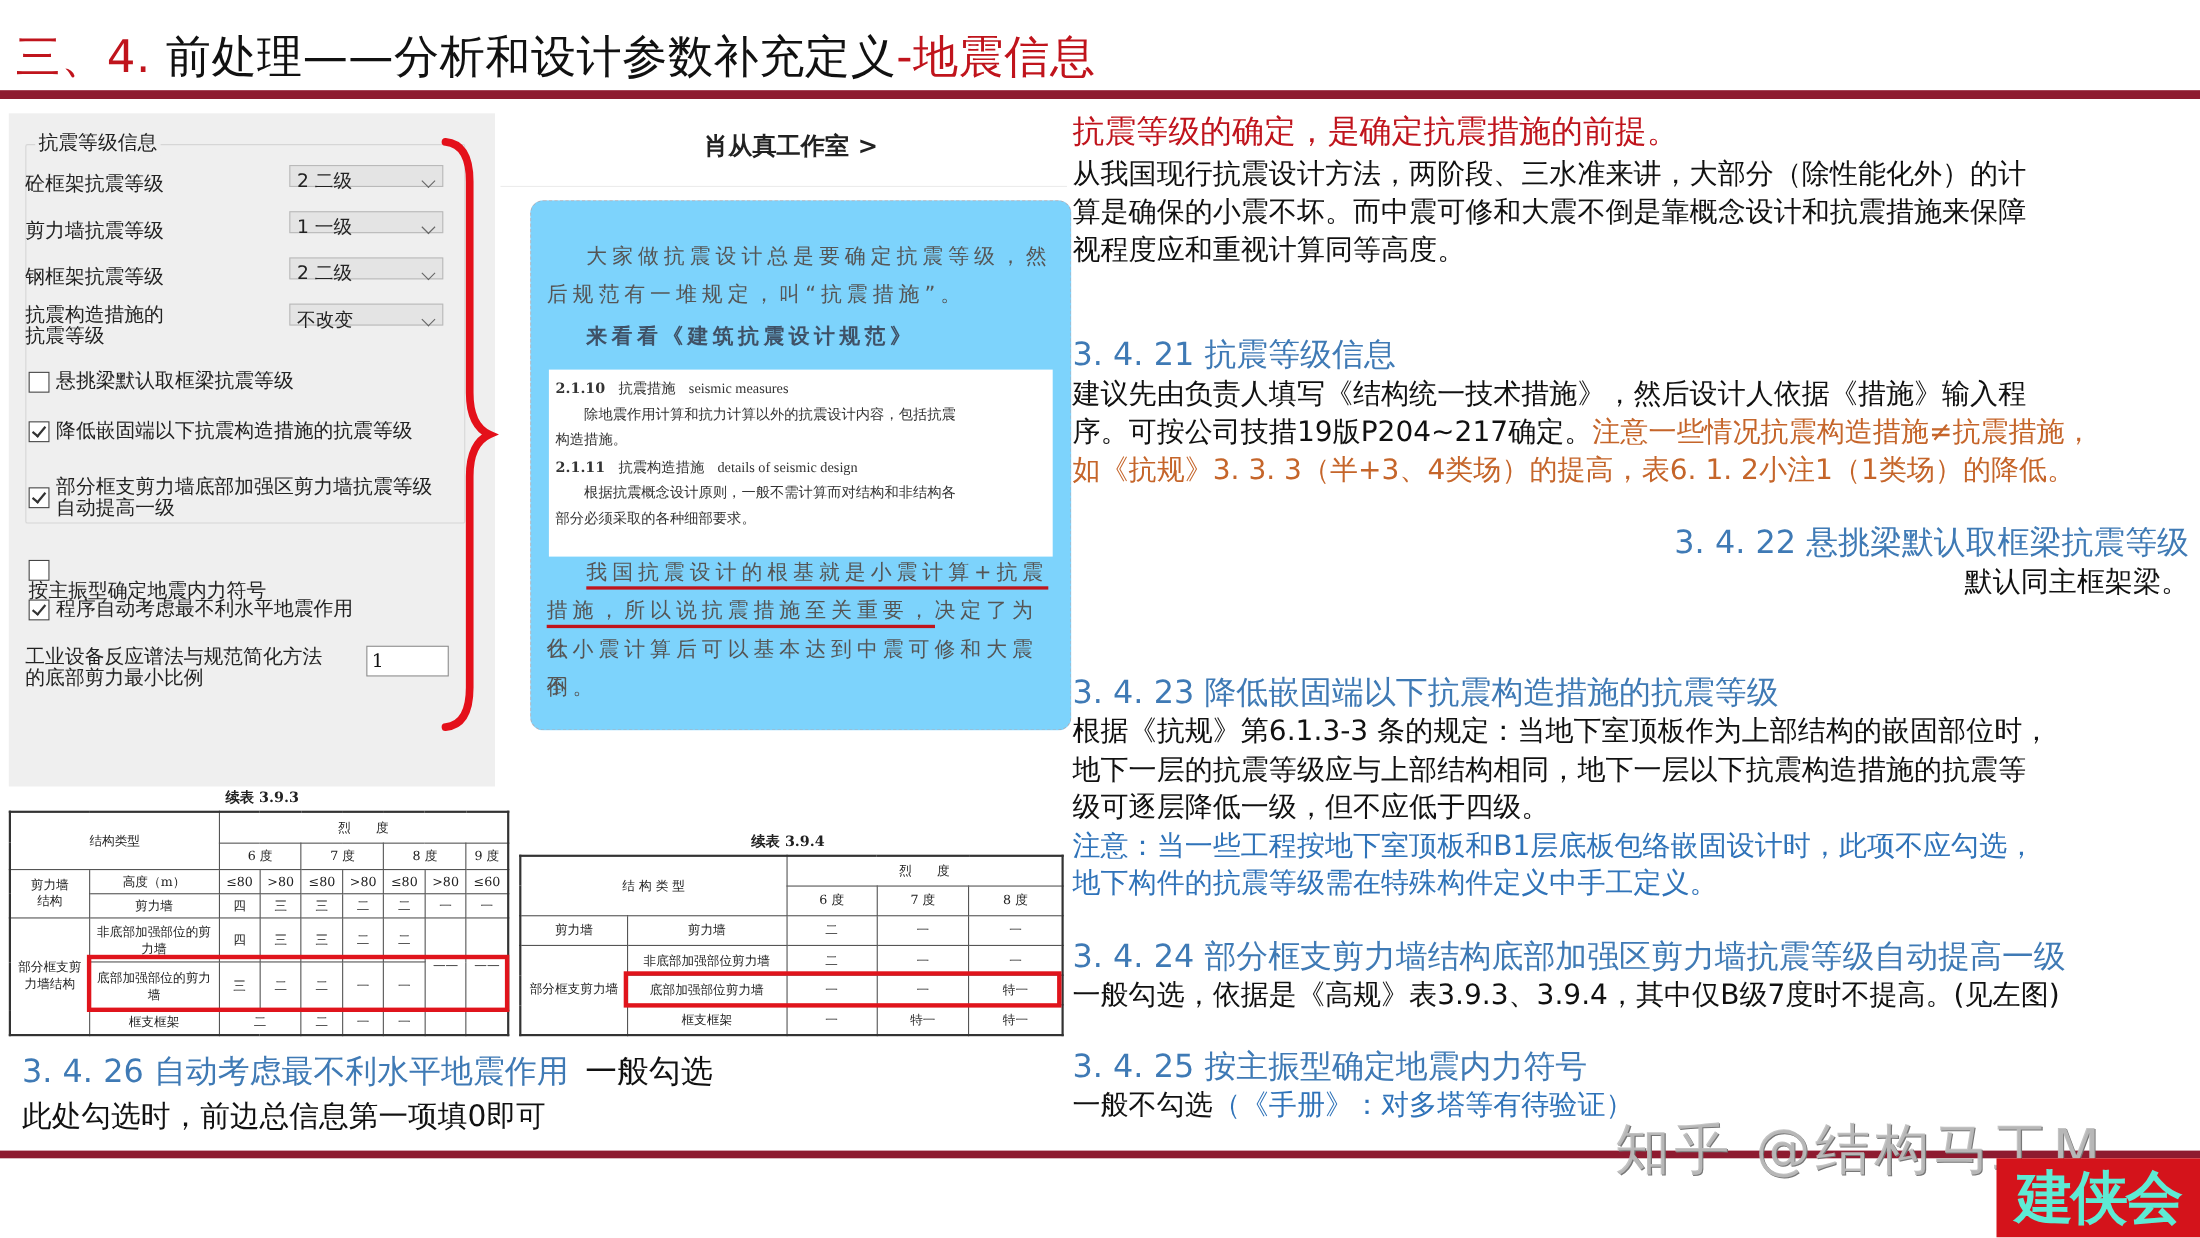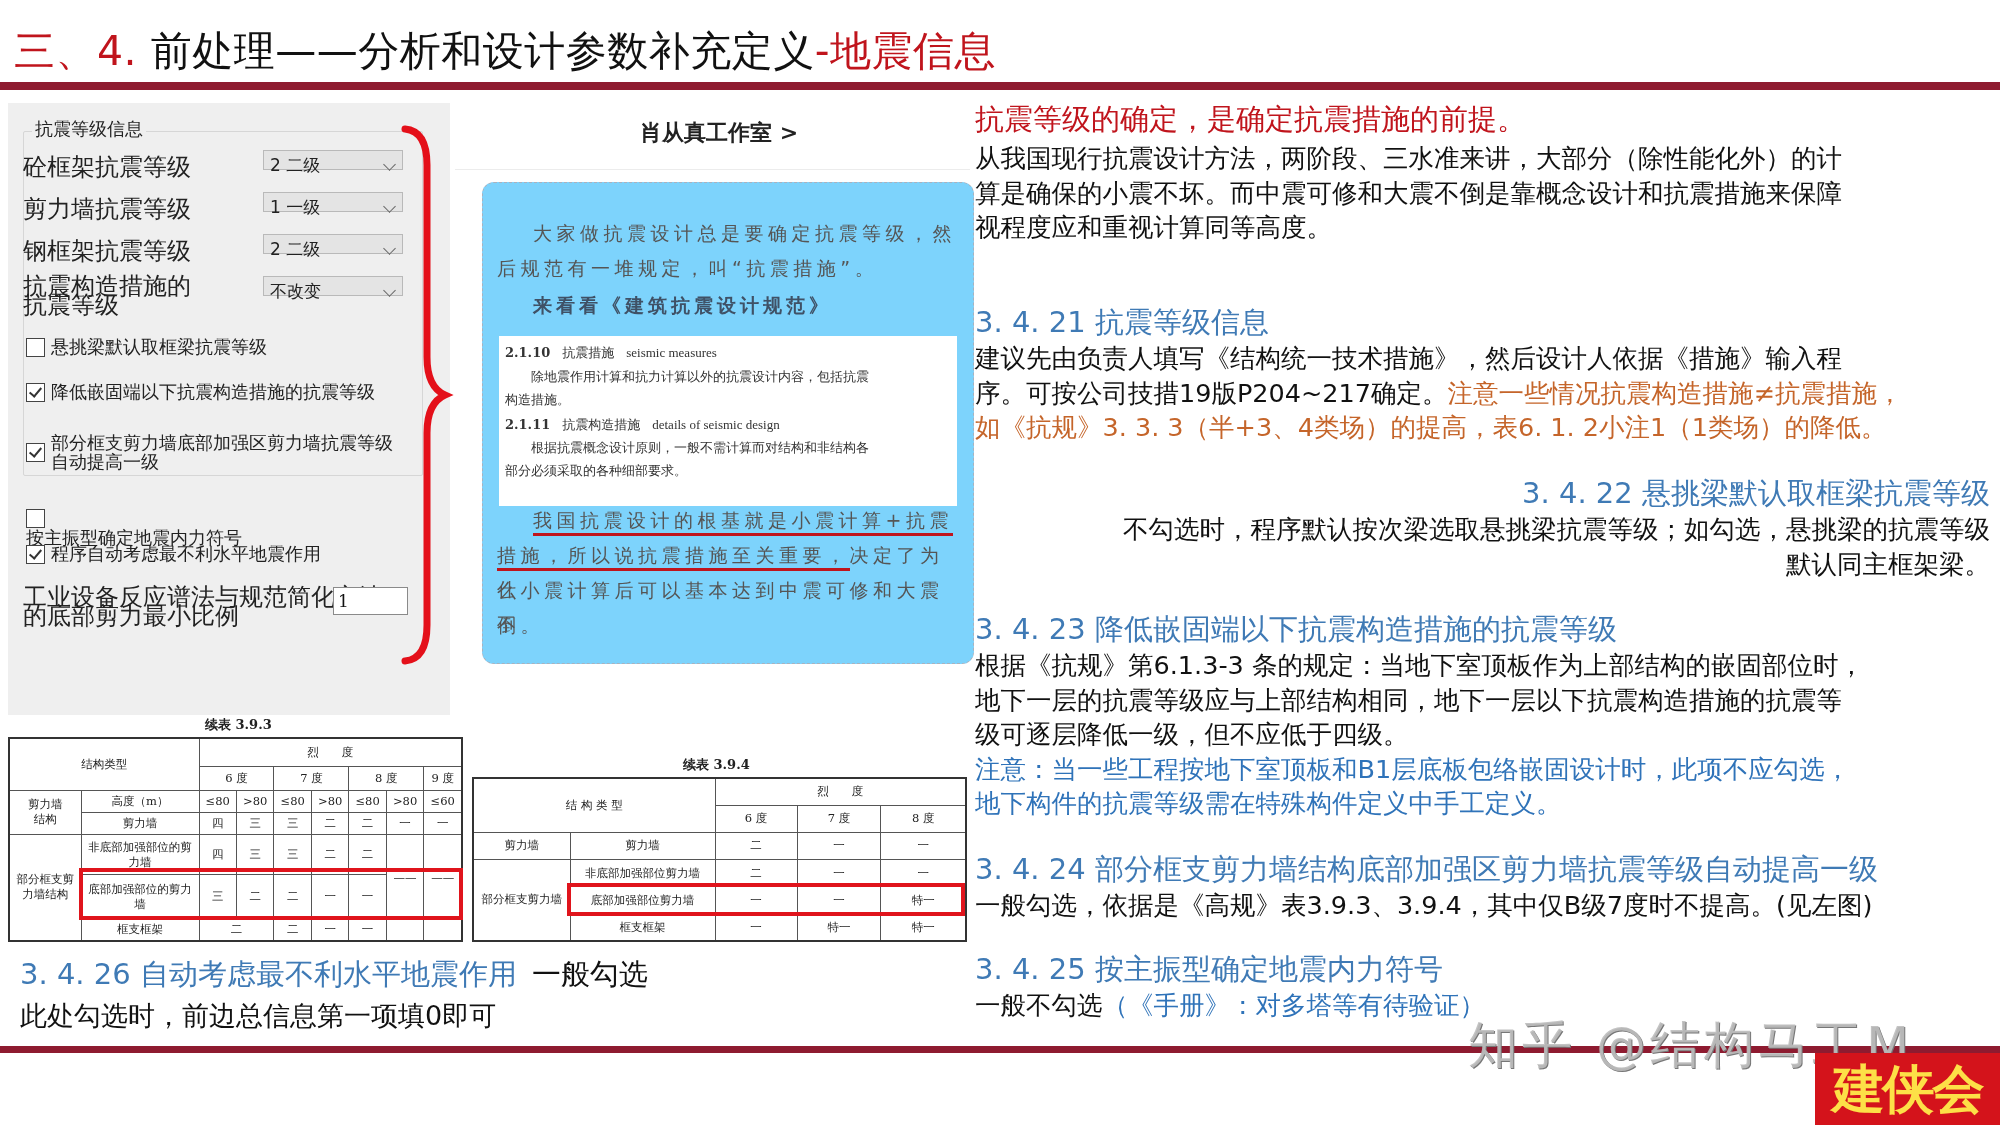--- a/index.html
+++ b/index.html
@@ -10,21 +10,21 @@
   .title { position: absolute; left: 14px; top: 22px; font-size: 41px; letter-spacing: 0.5px; white-space: nowrap; line-height: 58px; }
   .title .red { color: #c0141c; }
   .title .black { color: #111; }
   .rule-top { position: absolute; left: 0; top: 82px; width: 2000px; height: 8px; background: #8e1b30; }
   .rule-bottom { position: absolute; left: 0; top: 1046px; width: 2000px; height: 7px; background: #8e1b30; }
 
   
   .dialog { position: absolute; left: 8px; top: 103px; width: 442px; height: 612px; background: #efefef; }
   .groupbox { position: absolute; left: 15px; top: 28px; width: 400px; height: 345px; border: 1px solid #d6d6d6; border-radius: 2px; }
   .group-legend { position: absolute; left: 24px; top: 14px; background: #efefef; padding: 0 3px; font-size: 18px; color: #222; }
-  .field-label { position: absolute; left: 15px; font-size: 24px; color: #222; line-height: 19px; }
+  .field-label { position: absolute; left: 15px; font-size: 18px; color: #222; line-height: 19px; }
   .combo { position: absolute; left: 255px; width: 140px; height: 20px; background: #e4e4e4; border: 1px solid #b9b9b9; font-size: 17px; color: #222; line-height: 29px; padding-left: 6px; }
   .combo .chev { position: absolute; right: 8px; top: 9px; width: 9px; height: 9px; border-right: 1.5px solid #666; border-bottom: 1.5px solid #666; transform: rotate(45deg); }
   .cb-row { position: absolute; left: 18px; display: flex; align-items: flex-start; font-size: 18px; color: #222; line-height: 19px; }
   .cb { width: 19px; height: 19px; border: 1.5px solid #444; background: #fff; margin-right: 6px; position: relative; flex: none; margin-top: 1px; }
   .cb.checked::after { content: ""; position: absolute; left: 5px; top: 1px; width: 5px; height: 10px; border-right: 2px solid #333; border-bottom: 2px solid #333; transform: rotate(40deg); }
   .num-input { position: absolute; left: 325px; top: 484px; width: 75px; height: 28px; background: #fff; border: 1px solid #8a8a8a; font-family: "DejaVu Serif", serif; font-size: 17px; padding-left: 4px; line-height: 26px; }
 
   
   .brace { position: absolute; left: 395px; top: 125px; width: 60px; height: 540px; }
 
@@ -50,21 +50,21 @@
   
   .rc { position: absolute; left: 975px; width: 1015px; }
   .rc-lead { position: absolute; left: 975px; top: 100px; font-size: 29px; color: #c0141c; }
   .body-txt { font-size: 25.5px; color: #111; line-height: 34.5px; }
   .sec-head { font-size: 29px; color: #3f7ab5; line-height: 38px; white-space: nowrap; }
   .orange { color: #c5652a; }
   .blue { color: #2f73b9; }
 
   
   .watermark { position: absolute; left: 1468px; top: 1012px; font-size: 50px; color: rgba(190,190,190,0.9); letter-spacing: 4px; white-space: nowrap; text-shadow: 1px 1px 0 #777; }
-  .brand { position: absolute; left: 1815px; top: 1053px; width: 185px; height: 72px; background: #d4131b; color: #fde047; font-size: 52px; font-weight: bold; text-align: center; line-height: 72px; letter-spacing: -2px; }
+  .brand { position: absolute; left: 1815px; top: 1053px; width: 185px; height: 72px; background: #d4131b; color: #5eead4; font-size: 52px; font-weight: bold; text-align: center; line-height: 72px; letter-spacing: -2px; }
 </style>
 </head>
 <body>
 
 <div class="title">
   <span class="red">三、4.</span>
   <span class="black">前处理——分析和设计参数补充定义</span><span class="red">-地震信息</span>
 </div>
 <div class="rule-top"></div>
 
@@ -290,21 +290,20 @@
 
 <div class="rc" style="top:303px;">
   <div class="sec-head">3. 4. 21  抗震等级信息</div>
   <div class="body-txt">建议先由负责人填写《结构统一技术措施》，然后设计人依据《措施》输入程</div>
   <div class="body-txt"><span>序。可按公司技措19版P204~217确定。</span><span class="orange">注意一些情况抗震构造措施≠抗震措施，</span></div>
   <div class="body-txt orange">如《抗规》3. 3. 3（半+3、4类场）的提高，表6. 1. 2小注1（1类场）的降低。</div>
 </div>
 
 <div class="rc" style="top:474px;text-align:right;">
   <div class="sec-head">3. 4. 22  悬挑梁默认取框梁抗震等级</div>
-  <div class="body-txt">不勾选时，程序默认按次梁选取悬挑梁抗震等级；如勾选，悬挑梁的抗震等级</div>
   <div class="body-txt">默认同主框架梁。</div>
 </div>
 
 <div class="rc" style="top:610px;">
   <div class="sec-head">3. 4. 23  降低嵌固端以下抗震构造措施的抗震等级</div>
   <div class="body-txt">根据《抗规》第6.1.3-3 条的规定：当地下室顶板作为上部结构的嵌固部位时，</div>
   <div class="body-txt">地下一层的抗震等级应与上部结构相同，地下一层以下抗震构造措施的抗震等</div>
   <div class="body-txt">级可逐层降低一级，但不应低于四级。</div>
   <div class="body-txt blue">注意：当一些工程按地下室顶板和B1层底板包络嵌固设计时，此项不应勾选，</div>
   <div class="body-txt blue">地下构件的抗震等级需在特殊构件定义中手工定义。</div>

